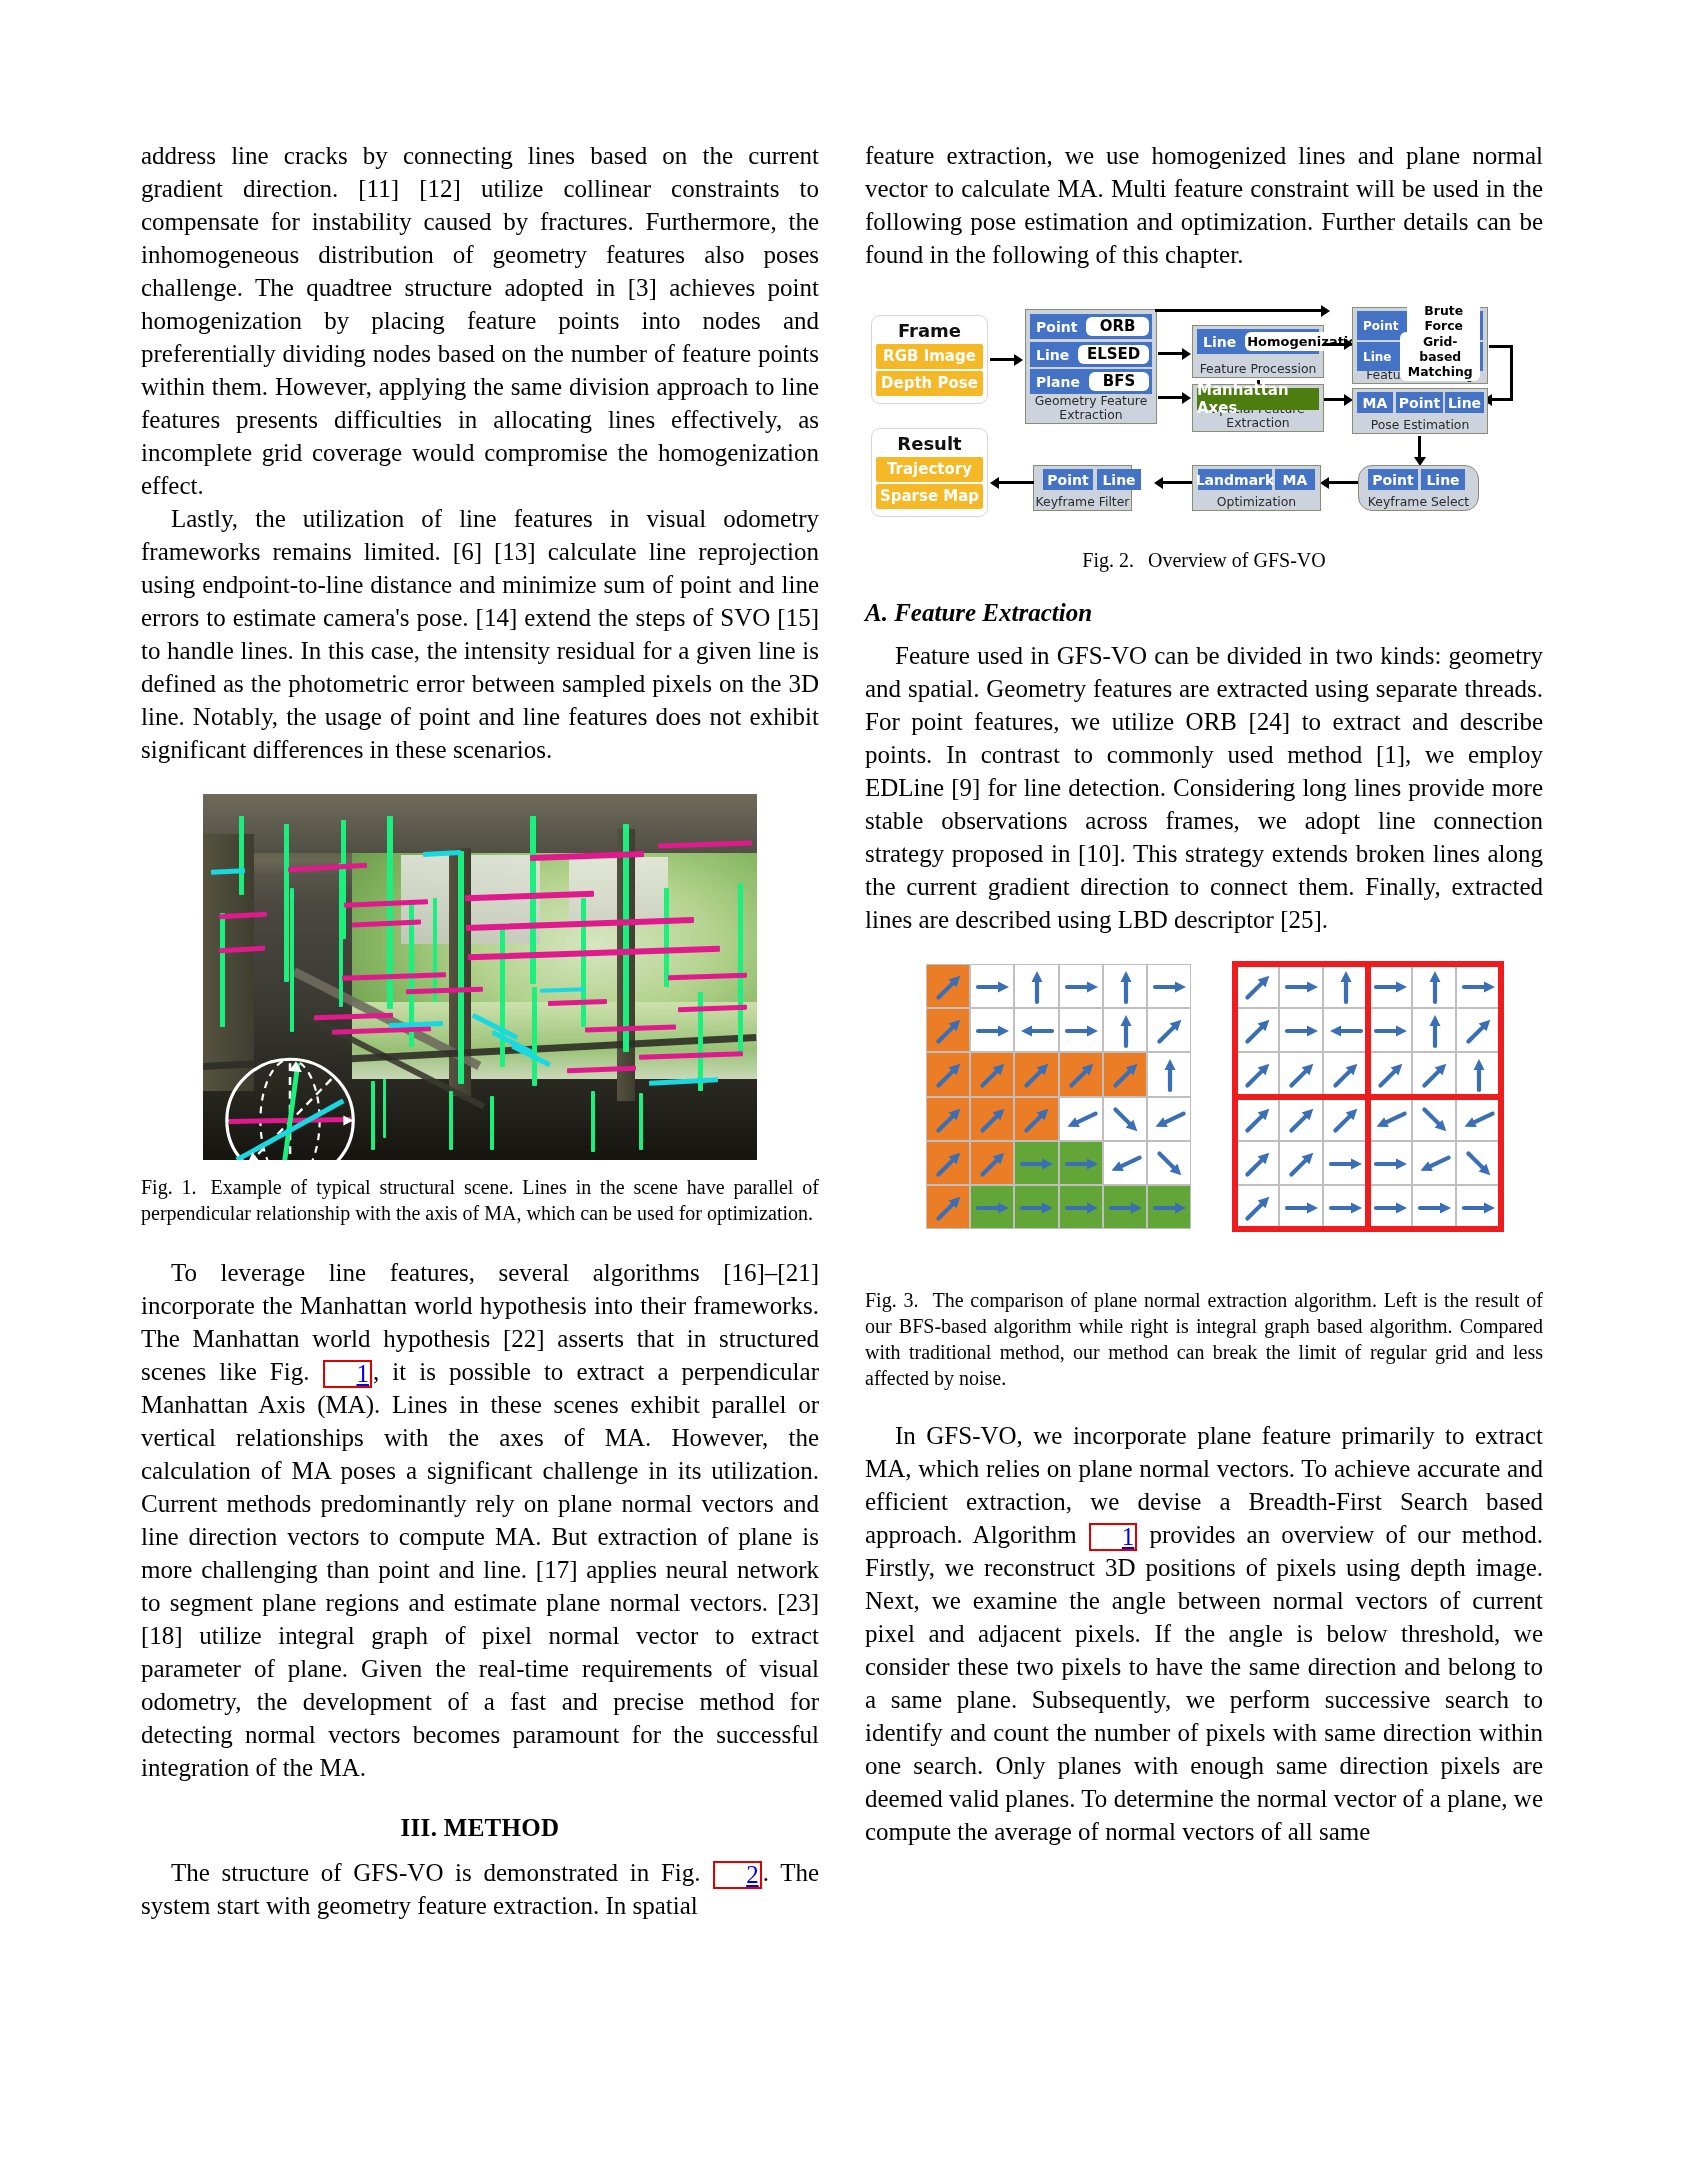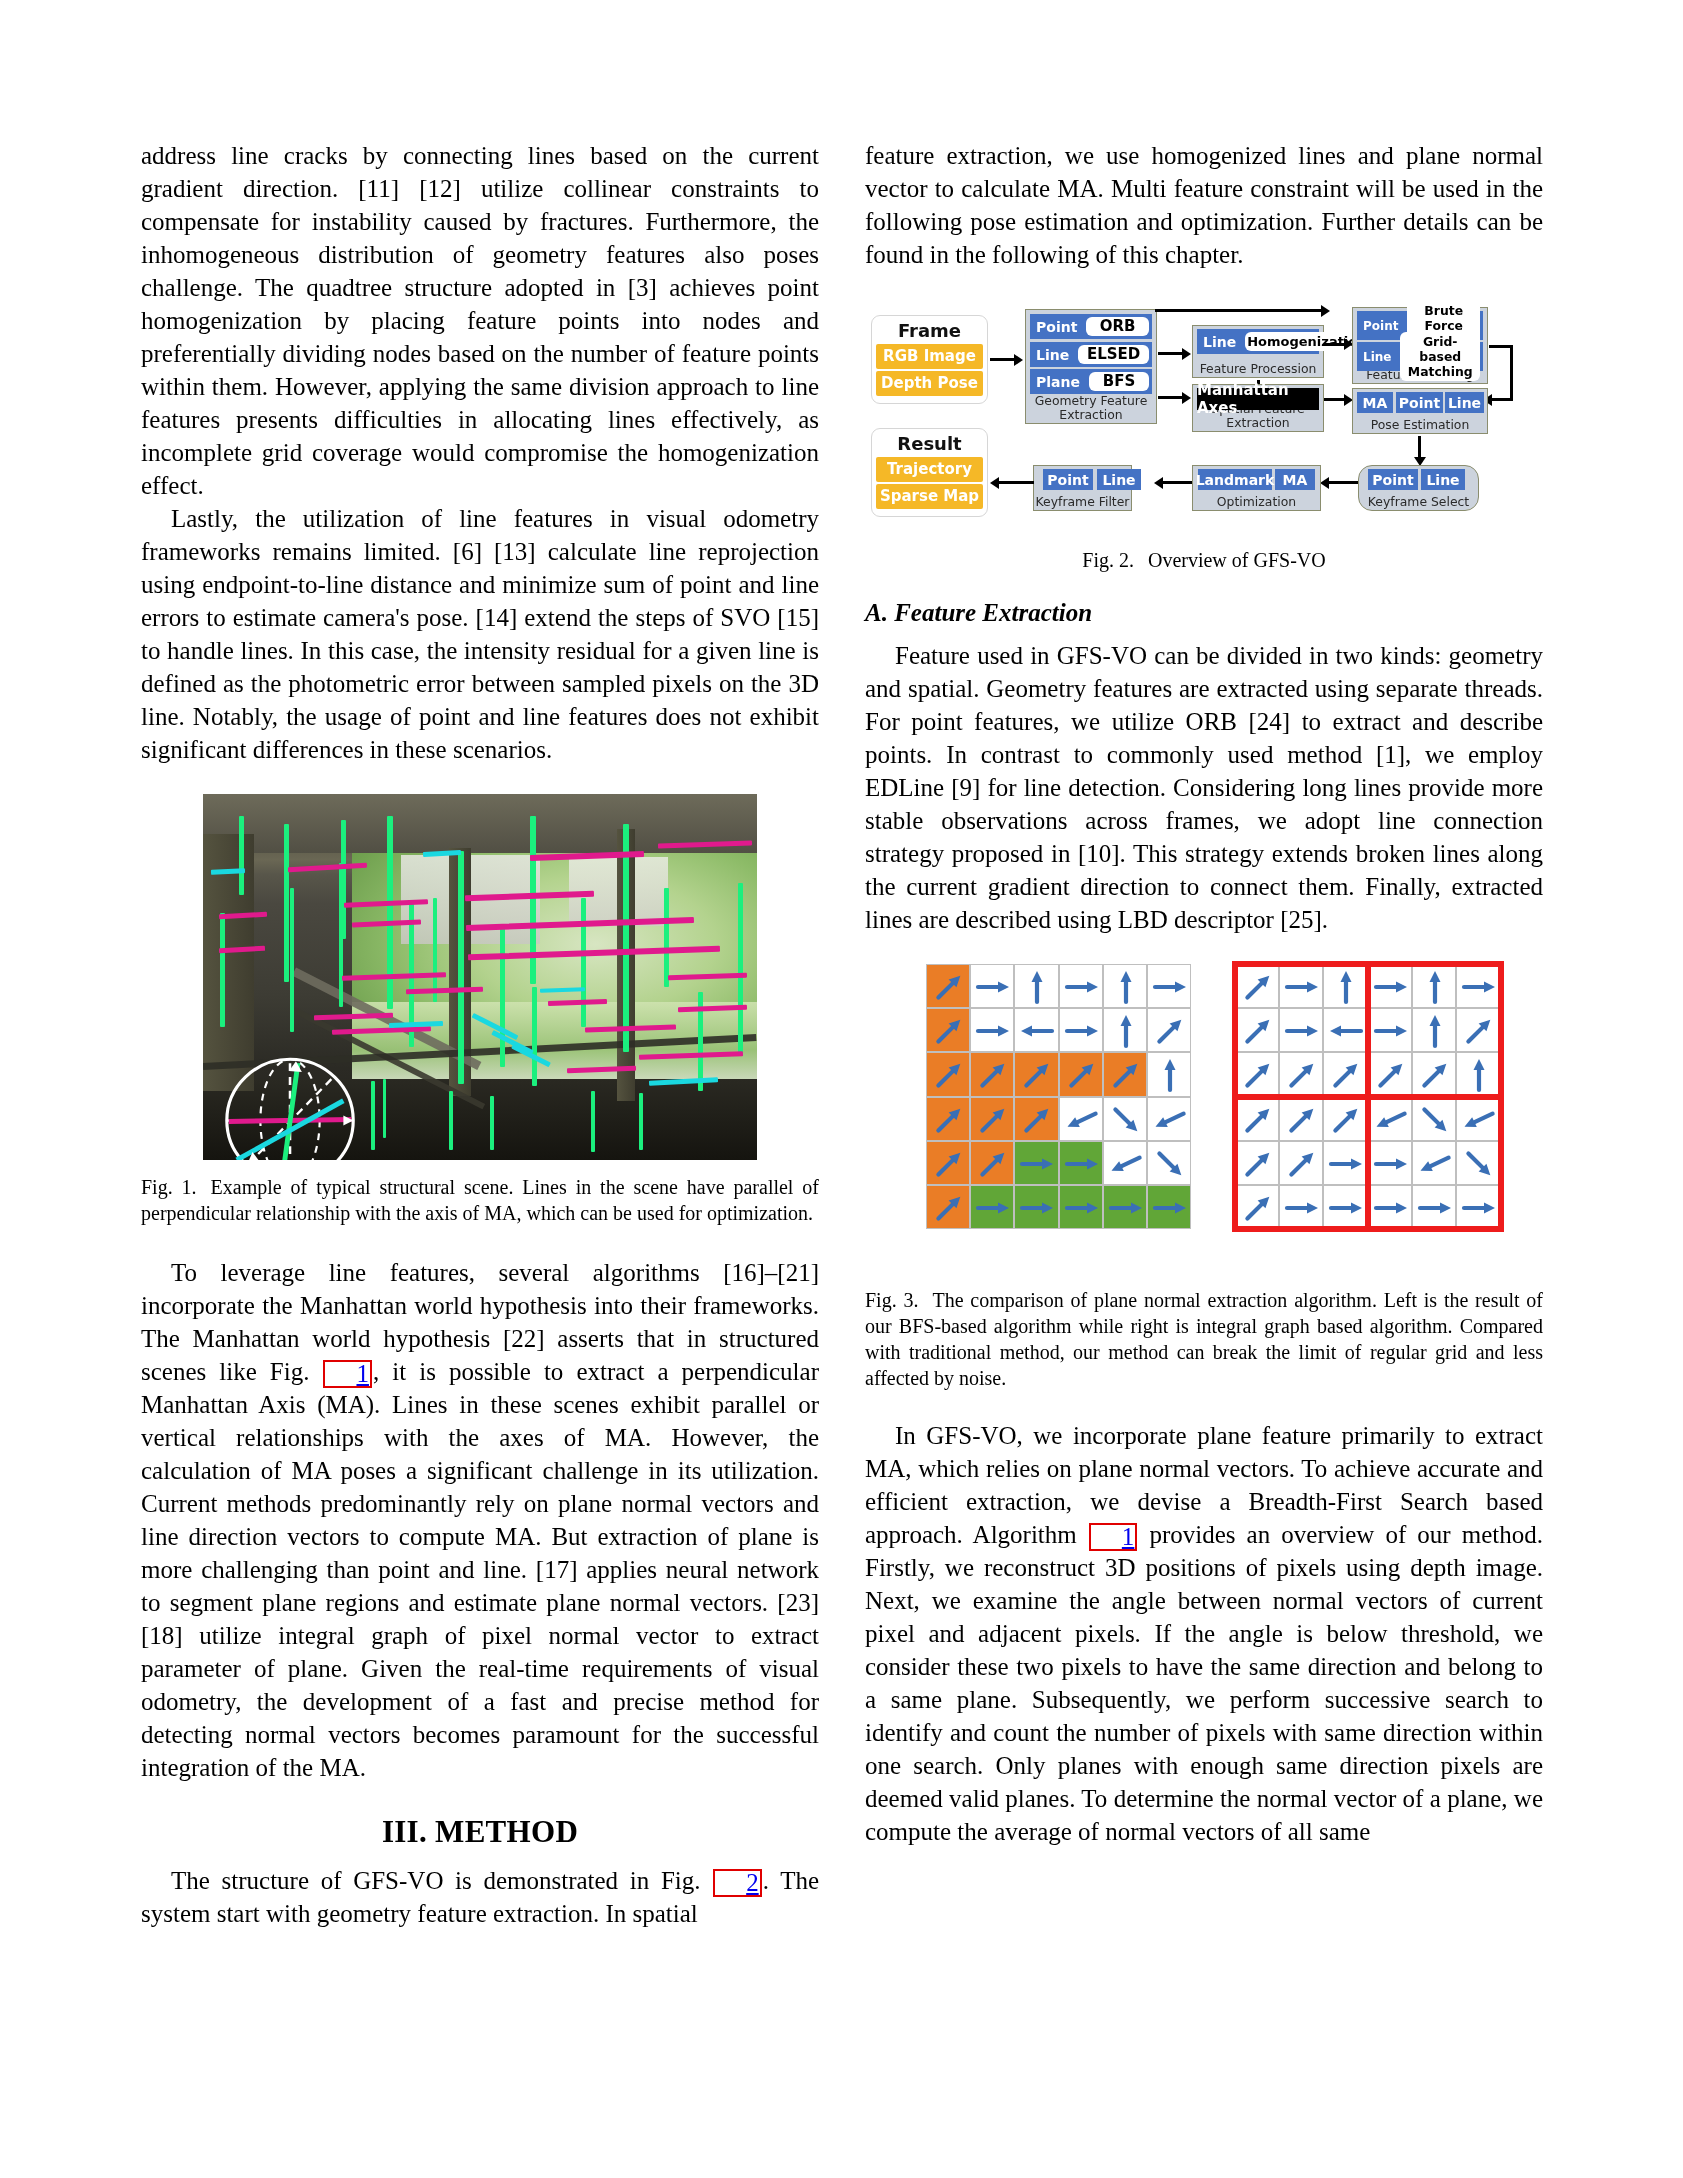--- a/index.html
+++ b/index.html
@@ -12,21 +12,21 @@
   .page{position:relative;width:1683px;height:2178px;}
   .cols{position:absolute;left:141px;top:139px;width:1402px;
         display:flex;gap:46px;}
   .col{width:678px;}
   p.body{
     font-size:25px;line-height:33px;text-align:justify;
     margin:0;text-indent:30px;hyphens:none;
   }
   p.body.noindent{text-indent:0;}
   .secthead{
-    text-align:center;font-size:31px;margin:30px 0 14px 0;
+    text-align:center;font-size:25px;margin:30px 0 14px 0;
     font-variant:small-caps;letter-spacing:0.3px;
   }
   .subhead{
     font-style:italic;font-size:25px;margin:26px 0 12px 0;text-align:left;
   }
   .figcap{
     font-size:20px;line-height:26px;text-align:justify;margin:14px 0 0 0;
   }
   .figcap.center{text-align:center;}
   .figcap .lbl{margin-right:14px;}
@@ -114,21 +114,21 @@
     color:#fff;font-weight:bold;font-size:14px;padding:0 6px;
     white-space:nowrap;
   }
   .bl-white{
     background:#fff;color:#000;font-weight:bold;border-radius:6px;
     font-size:15px;text-align:center;line-height:15.3px;
     display:flex;align-items:center;justify-content:center;
     flex:1;margin:2.5px 3px;padding:2px 2px;
   }
   .bl-solo{
-    position:absolute;box-sizing:border-box;background:#000000;color:#fff;
+    position:absolute;box-sizing:border-box;background:#4d7c0f;color:#fff;
     font-weight:bold;font-size:15px;display:flex;align-items:center;
     justify-content:center;
   }
   .chip{
     position:absolute;box-sizing:border-box;background:#4472c4;color:#fff;
     font-weight:bold;font-size:14px;display:flex;align-items:center;
     justify-content:center;
   }
   .arw{position:absolute;background:#000;}
   .arwh{

